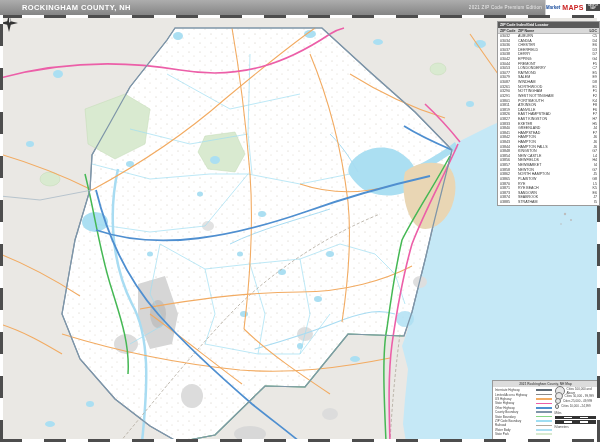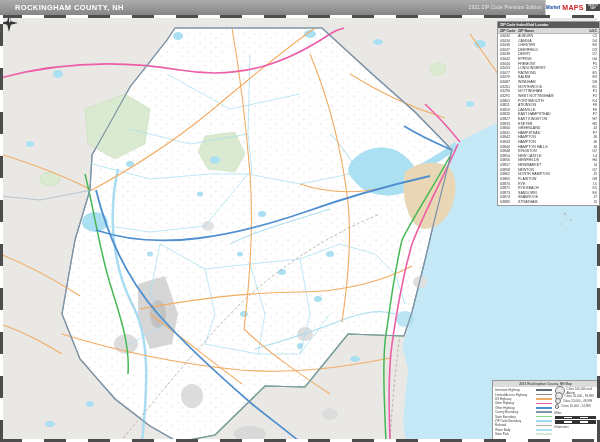--- a/index.html
+++ b/index.html
@@ -1,19 +1,19 @@
 <!DOCTYPE html>
 <html><head>
 <meta charset="utf-8">
 <style>
   html,body{margin:0;padding:0;background:#fff;font-family:"Liberation Sans",sans-serif;}
   #stage{position:relative;width:600px;height:442px;overflow:hidden;background:#eae8e4;}
   
   #topbar{position:absolute;left:0;top:0;width:600px;height:15px;background:linear-gradient(180deg,#adadad,#858585);z-index:30;}
-  #topbar .county-title{position:absolute;left:15px;top:3px;font-size:7.5px;font-weight:bold;color:#fff;letter-spacing:.4px;}
+  #topbar .county-title{position:absolute;left:0;top:3px;font-size:7.5px;font-weight:bold;color:#fff;letter-spacing:.4px;padding-left:22px;}
   #topbar .edition{position:absolute;right:58px;top:5px;font-size:4.5px;color:#ededed;letter-spacing:.3px;}
   #logo{position:absolute;right:0;top:0;width:54px;height:15px;background:#fff;border-left:1px solid #cfcfcf;display:flex;align-items:center;justify-content:center;gap:2px;z-index:31;}
   #logo .brand-top{font-size:4.5px;font-style:italic;color:#1d4f9e;font-weight:bold;}
   #logo .brand-main{font-size:7px;font-weight:bold;color:#cc2222;letter-spacing:.3px;}
   #logo .badge{background:#4a4a4a;color:#fff;font-size:2.6px;padding:1px 2px;line-height:1.1;white-space:pre-line;text-align:center;}
   
   .frame{position:absolute;z-index:20;}
   .frame.h{left:0;width:600px;height:3px;background:repeating-linear-gradient(90deg,#4d4d4d 0 22px,#fff 22px 44px);}
   .frame.v{top:15px;height:427px;width:3px;background:repeating-linear-gradient(0deg,#4d4d4d 0 22px,#fff 22px 44px);}
   #frame-top{top:15px;} #frame-bottom{top:439px;} #frame-left{left:0;} #frame-right{left:597px;}

